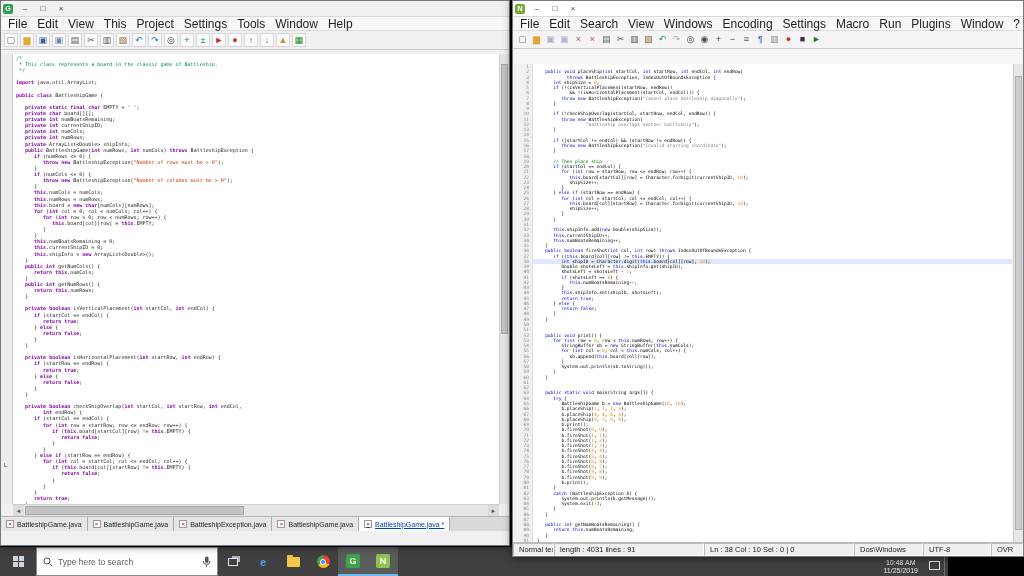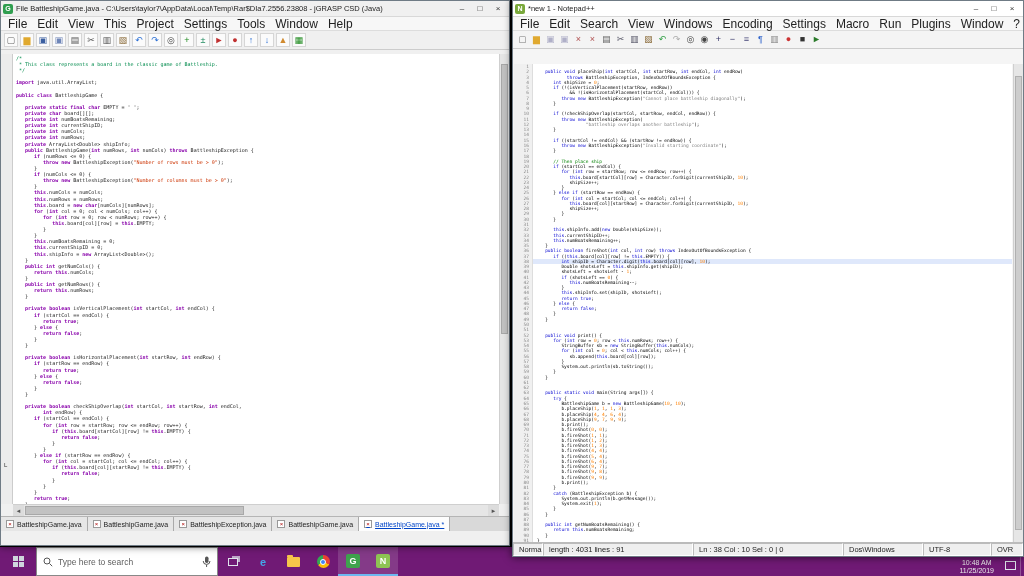--- a/index.html
+++ b/index.html
@@ -65,21 +65,21 @@
   .theme-n .c{color:#008000}
   .theme-n .n{color:#ff8000}
   #right-vscroll{right:0;top:63px;bottom:14px}
   #right-vscroll .thumb{position:absolute;left:1px;right:1px;top:12px;bottom:12px;background:#cdcdcd;border:1px solid #b0b0b0}
 
   #right-status{position:absolute;left:0;right:0;bottom:0;height:14px;background:#efefef;border-top:1px solid #bbb;display:flex;font-size:7.5px;color:#222}
   .seg{display:flex;align-items:center;padding:0 5px;border:1px solid;border-color:#bbb #fff #fff #bbb;white-space:nowrap;overflow:hidden}
   .seg.grow{flex:1}
 
   
-  #taskbar{position:absolute;left:0;top:547px;width:1024px;height:29px;background:#701a75;z-index:1;display:flex;align-items:stretch}
+  #taskbar{position:absolute;left:0;top:547px;width:948px;height:29px;background:#404040;z-index:1;display:flex;align-items:stretch}
   #start-btn{width:36px;display:flex;align-items:center;justify-content:center}
   .win-logo{display:grid;grid-template-columns:5px 5px;grid-template-rows:5px 5px;gap:1px}
   .win-logo span{background:#cfd6dd}
   #search-box{width:182px;background:#fff;display:flex;align-items:center;gap:5px;padding:0 6px;border:1px solid #888}
   #search-box .ph{font-size:8.5px;color:#5f5f5f;flex:1;white-space:nowrap;overflow:hidden}
   #tb-apps{display:flex;align-items:stretch}
   .tb-app{width:30px;display:flex;align-items:center;justify-content:center}
   .tb-app.active{background:rgba(255,255,255,.14);border-bottom:2px solid #6cb8f0}
   .app-glyph{font-size:11px;font-weight:bold}
   .app-glyph.boxed{width:14px;height:14px;border-radius:2px;display:flex;align-items:center;justify-content:center;font-size:9px}
@@ -91,21 +91,20 @@
   #tray{position:absolute;right:30px;bottom:1px;text-align:center;color:#e8e8e8;font-size:7px;line-height:8px}
   #action-center{position:absolute;right:8px;bottom:6px;width:11px;height:9px;border:1px solid #dfe5ec}
   #show-desktop{position:absolute;right:0;top:0;bottom:0;width:4px;border-left:1px solid rgba(255,255,255,.25)}
 </style>
 </head>
 <body>
 
 <div class="window" id="win-left">
   <div class="titlebar">
     <span class="title-icon" style="background:#2f9e4f">G</span>
-    <span class="title-text">File BattleshipGame.java - C:\Users\taylor7\AppData\Local\Temp\Rar$DIa7.2556.23808 - jGRASP CSD (Java)</span>
     <span class="win-btns">
       <span class="win-btn">–</span>
       <span class="win-btn">□</span>
       <span class="win-btn close">×</span>
     </span>
   </div>
   <div class="menubar" id="left-menubar">
       <span class="mi">File</span>
       <span class="mi">Edit</span>
       <span class="mi">View</span>
@@ -287,21 +286,20 @@
         <span class="x">×</span>
         <span>BattleshipGame.java *</span>
       </div>
     </div>
 
 </div>
 
 <div class="window" id="win-right">
   <div class="titlebar">
     <span class="title-icon" style="background:#79a83b">N</span>
-    <span class="title-text">*new 1 - Notepad++</span>
     <span class="win-btns">
       <span class="win-btn">–</span>
       <span class="win-btn">□</span>
       <span class="win-btn close">×</span>
     </span>
   </div>
   <div class="menubar" id="right-menubar">
       <span class="mi">File</span>
       <span class="mi">Edit</span>
       <span class="mi">Search</span>
@@ -751,21 +749,21 @@
       </div>
     </div>
   <div class="vscroll" id="right-vscroll">
       <div class="thumb"></div>
     </div>
 
   <div id="right-status">
     <span class="seg grow">Normal text file</span>
     <span class="seg" style="width:150px">length : 4031    lines : 91</span>
     <span class="seg" style="width:150px">Ln : 38    Col : 10    Sel : 0 | 0</span>
-    <span class="seg" style="width:80px">Dos\Windows</span>
+    <span class="seg" style="width:69px">Dos\Windows</span>
     <span class="seg" style="width:68px">UTF-8</span>
     <span class="seg" style="width:32px">OVR</span>
   </div>
 </div>
 
 <div id="taskbar">
   <div id="start-btn">
     <span class="win-logo">
         <span></span>
         <span></span>

